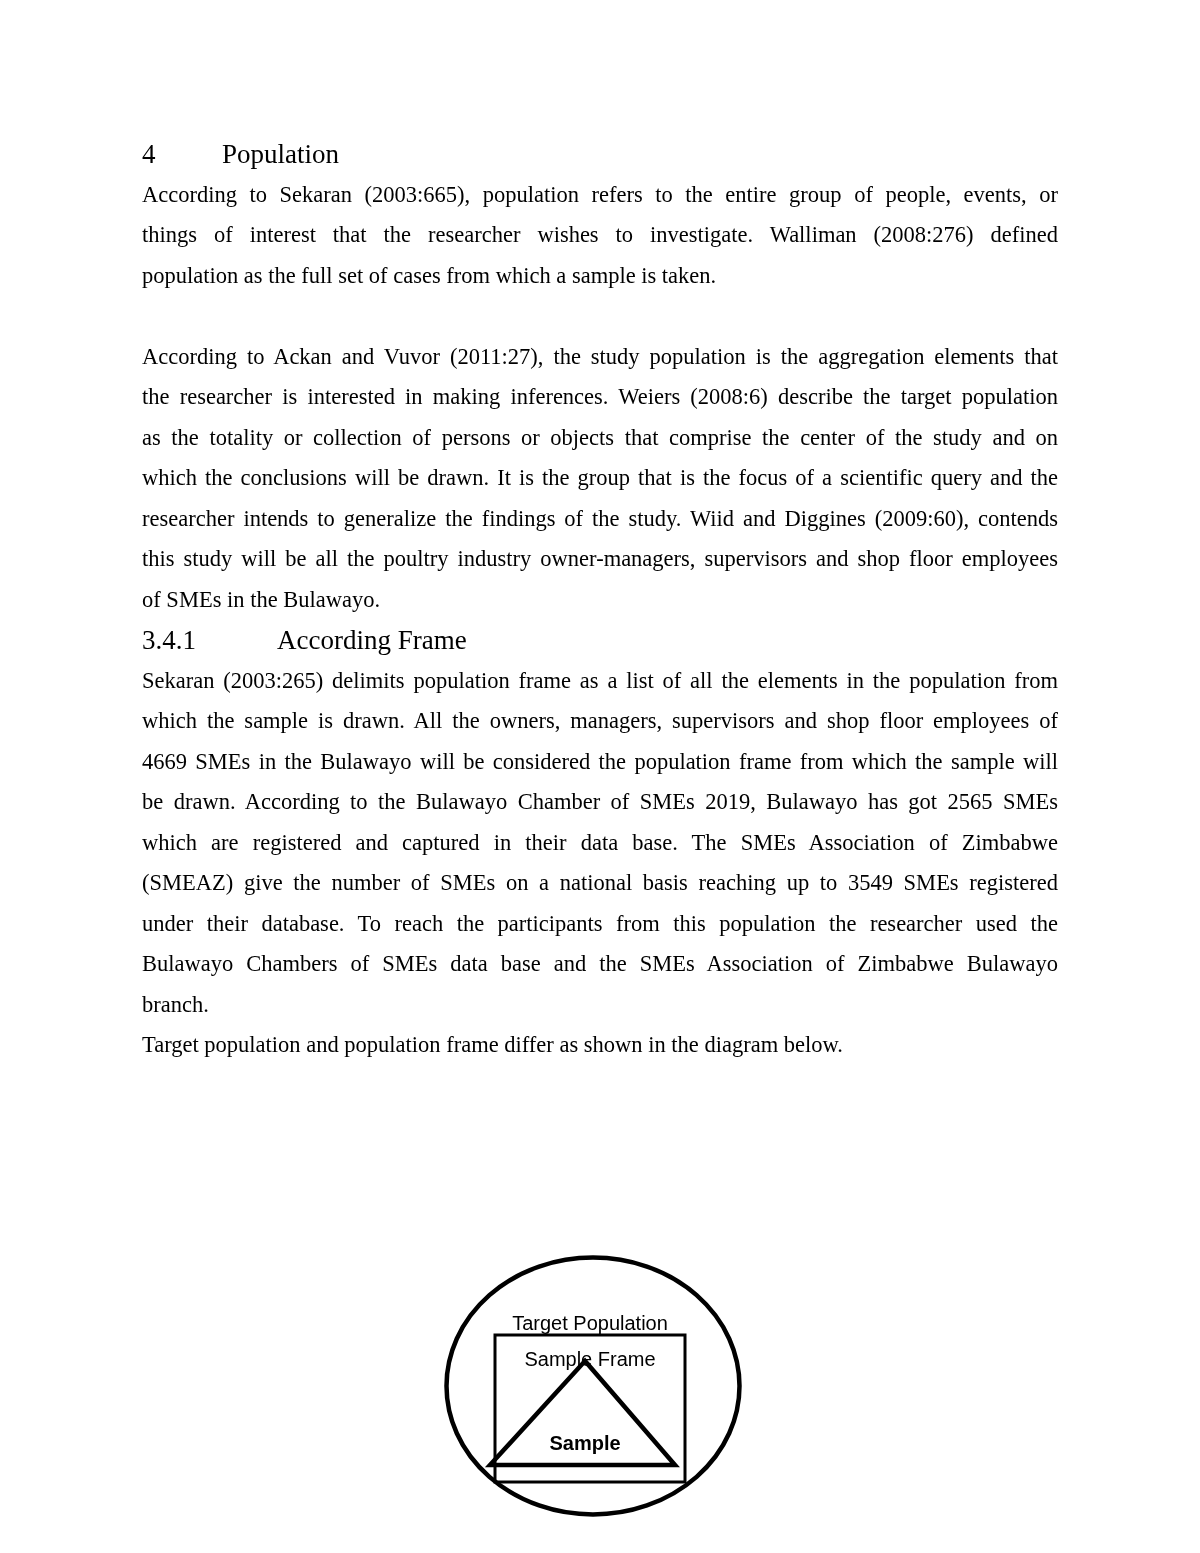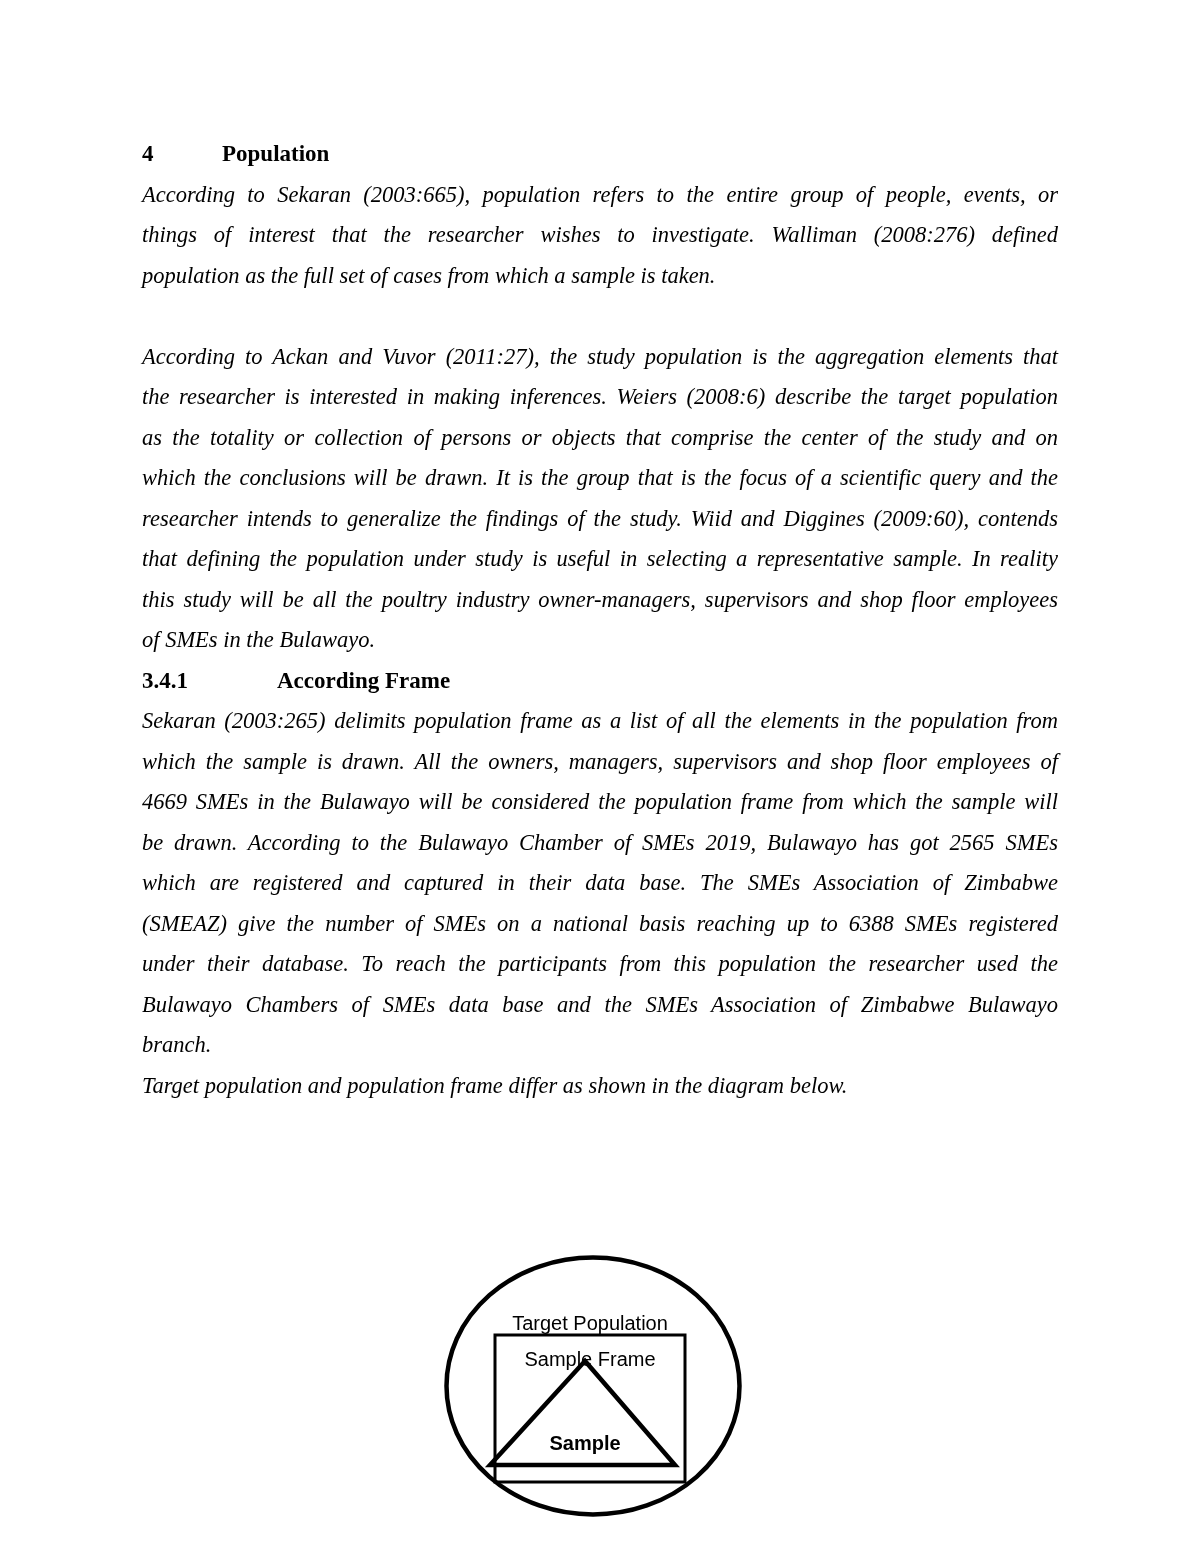--- a/index.html
+++ b/index.html
@@ -13,32 +13,31 @@
     height: 1553px;
     background: #ffffff;
     color: #000000;
     box-sizing: border-box;
     padding: 134px 142px 0 142px;
     font-family: "Liberation Serif", serif;
     overflow: hidden;
   }
   .heading {
     margin: 0;
-    font-size: 23px;
-    font-weight: bold;
+    font-size: 27px;
+    font-weight: normal;
     line-height: 40.5px;
     white-space: nowrap;
   }
   .hnum-1 { display: inline-block; width: 80px; }
   .hnum-2 { display: inline-block; width: 135px; }
   .para {
     margin: 0;
     font-size: 22.5px;
     line-height: 40.5px;
-    font-style: italic;
   }
   .para.gap-before { margin-top: 40.5px; }
   .ln {
     display: block;
     text-align: justify;
     text-align-last: justify;
     word-spacing: 1px;
   }
   .ln.last {
     text-align: justify;
@@ -69,34 +68,33 @@
     <span class="ln">things of interest that the researcher wishes to investigate. Walliman (2008:276) defined</span>
     <span class="ln last">population as the full set of cases from which a sample is taken.</span>
   </p>
 
   <p class="para gap-before">
     <span class="ln">According to Ackan and Vuvor (2011:27), the study population is the aggregation elements that</span>
     <span class="ln">the researcher is interested in making inferences. Weiers (2008:6) describe the target population</span>
     <span class="ln">as the totality or collection of persons or objects that comprise the center of the study and on</span>
     <span class="ln">which the conclusions will be drawn. It is the group that is the focus of a scientific query and the</span>
     <span class="ln">researcher intends to generalize the findings of the study. Wiid and Diggines (2009:60), contends</span>
-    <span class="ln">that defining the population under study is useful in selecting a representative sample. In reality</span>
     <span class="ln">this study will be all the poultry industry owner-managers, supervisors and shop floor employees</span>
     <span class="ln last">of SMEs in the Bulawayo.</span>
   </p>
 
   <h1 class="heading"><span class="hnum-2">3.4.1</span><span>According Frame</span></h1>
 
   <p class="para">
     <span class="ln">Sekaran (2003:265) delimits population frame as a list of all the elements in the population from</span>
     <span class="ln">which the sample is drawn. All the owners, managers, supervisors and shop floor employees of</span>
     <span class="ln">4669 SMEs in the Bulawayo will be considered the population frame from which the sample will</span>
     <span class="ln">be drawn. According to the Bulawayo Chamber of SMEs 2019, Bulawayo has got 2565 SMEs</span>
     <span class="ln">which are registered and captured in their data base. The SMEs Association of Zimbabwe</span>
-    <span class="ln">(SMEAZ) give the number of SMEs on a national basis reaching up to 6388 SMEs registered</span>
+    <span class="ln">(SMEAZ) give the number of SMEs on a national basis reaching up to 3549 SMEs registered</span>
     <span class="ln">under their database. To reach the participants from this population the researcher used the</span>
     <span class="ln">Bulawayo Chambers of SMEs data base and the SMEs Association of Zimbabwe Bulawayo</span>
     <span class="ln last">branch.</span>
   </p>
 
   <p class="para">
     <span class="ln last">Target population and population frame differ as shown in the diagram below.</span>
   </p>
 
   <svg class="diagram" width="300" height="268" viewBox="0 0 300 268" xmlns="http://www.w3.org/2000/svg">

